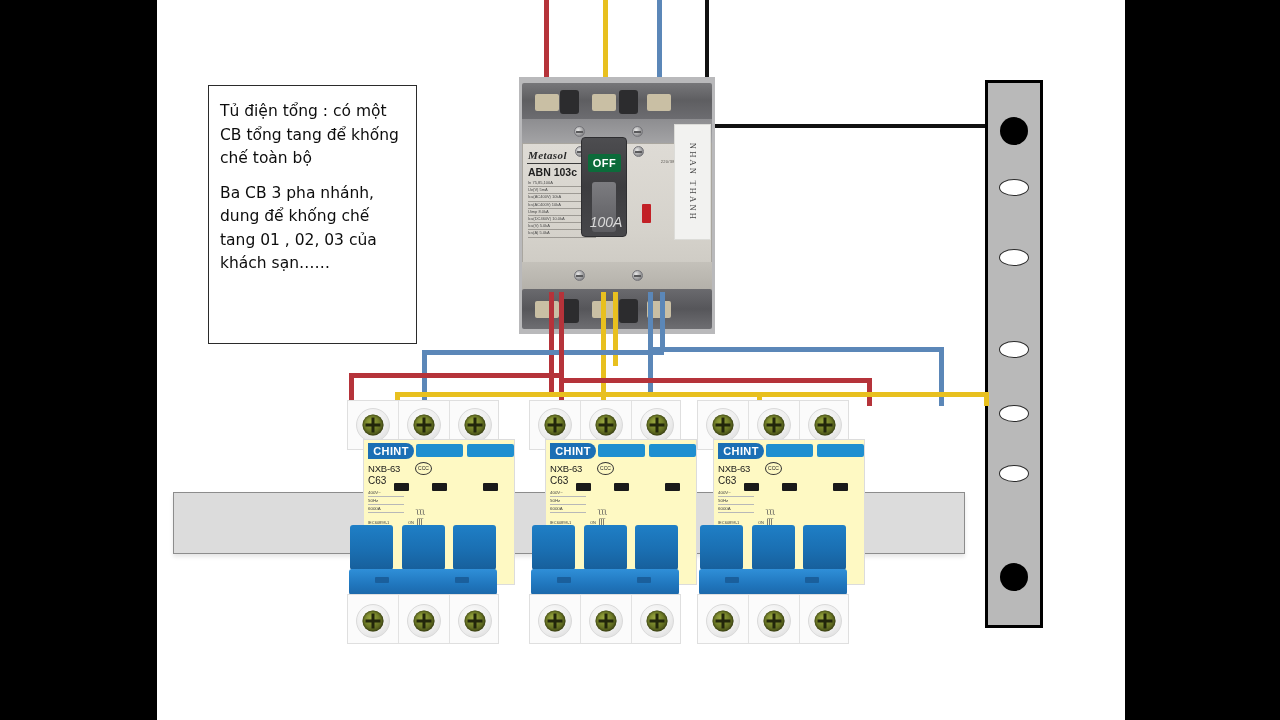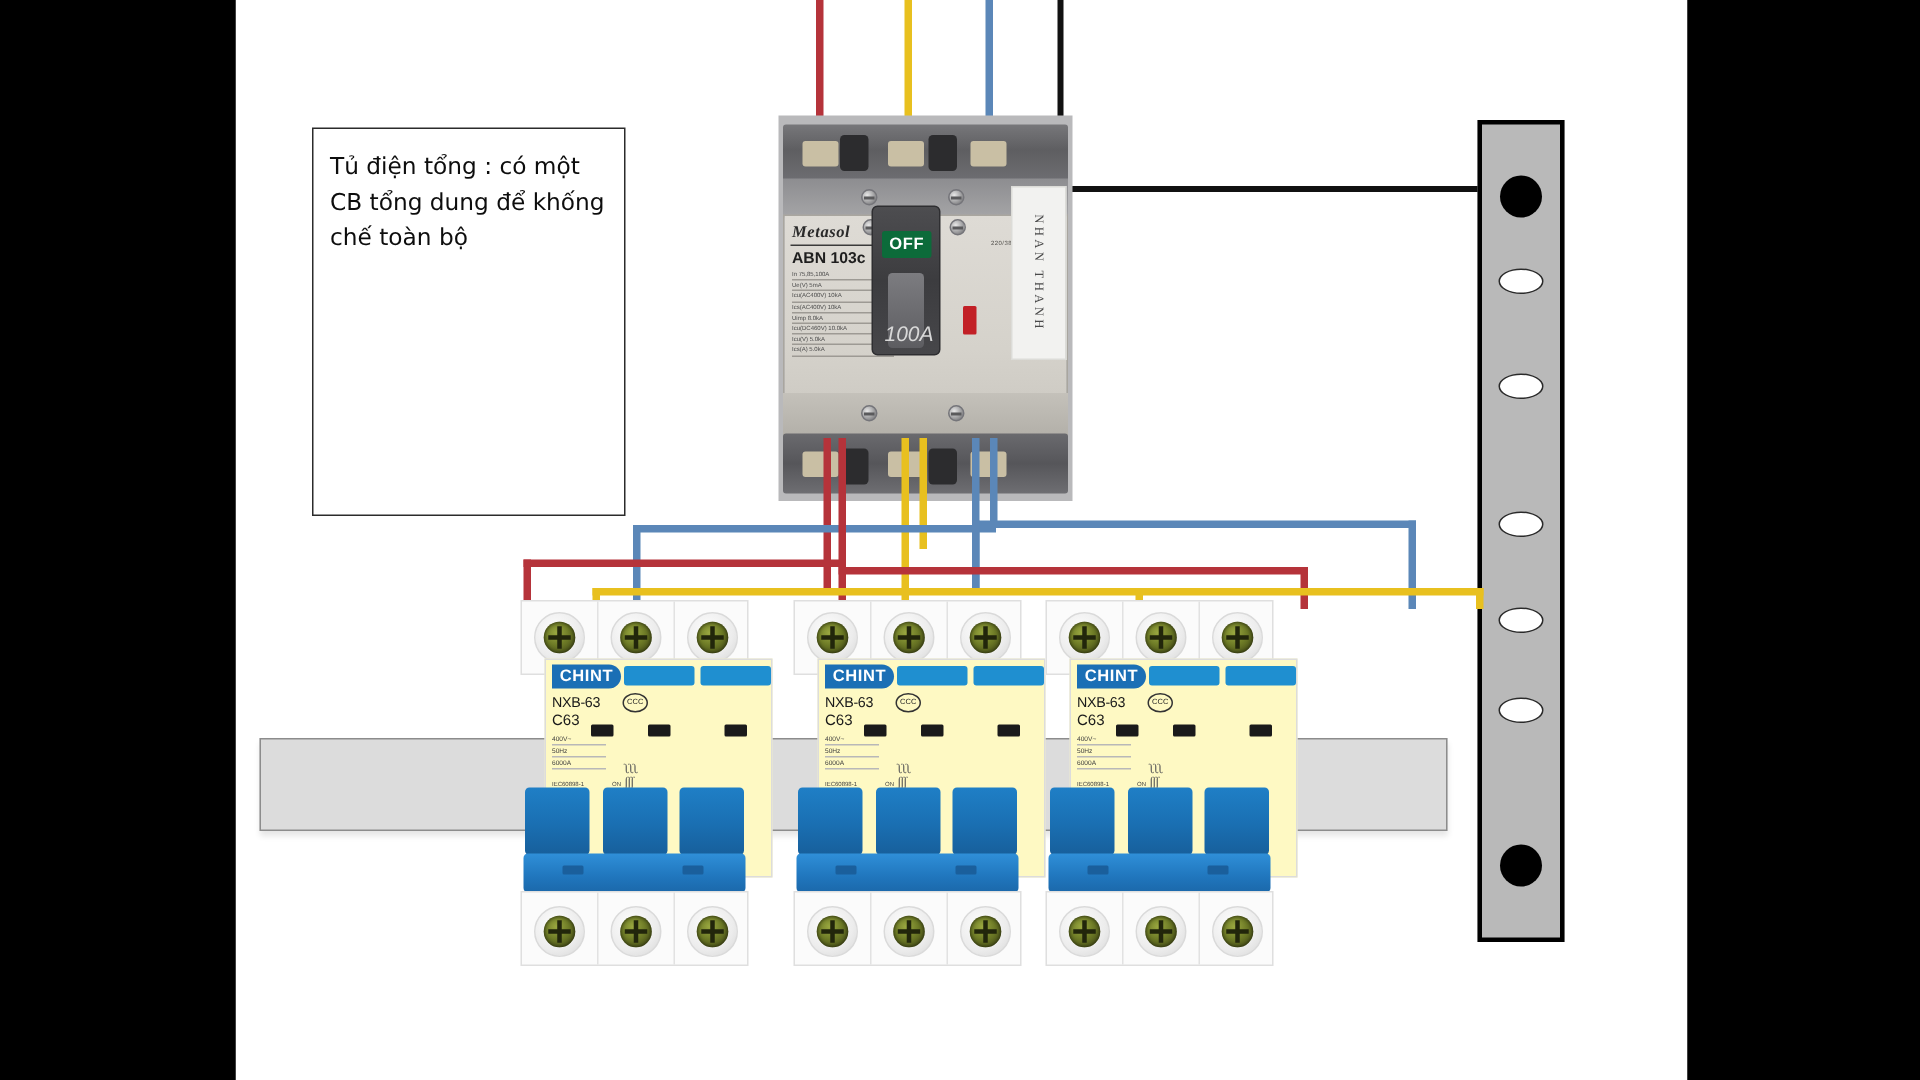--- a/index.html
+++ b/index.html
@@ -571,21 +571,22 @@
             <div class="cross"></div>
           </div>
         <div class="term" style="left:110px;top:9px;">
             <div class="screwhead"></div>
             <div class="cross"></div>
           </div>
       </div>
     </div>
 
     <div id="notebox">
-      <p>Tủ điện tổng : có một CB tổng dung để khống chế toàn bộ</p>
+      <p>Tủ điện tổng : có một CB tổng tang để khống chế toàn bộ</p>
+      <p>Ba CB 3 pha nhánh, dung để khống chế tang 01 , 02, 03 của khách sạn……</p>
     </div>
 
   </div>
 
   <div style="position:absolute;left:0;top:0;width:157px;height:720px;background:#000;"></div>
   <div style="position:absolute;left:1125px;top:0;width:155px;height:720px;background:#000;"></div>
 
 </div>
 
 </body></html>

